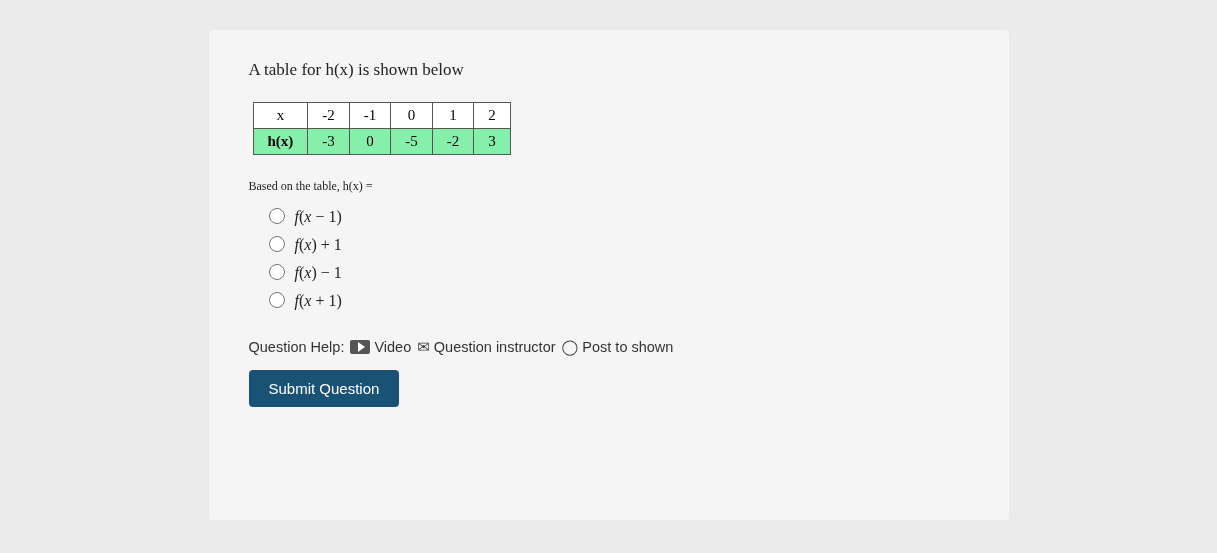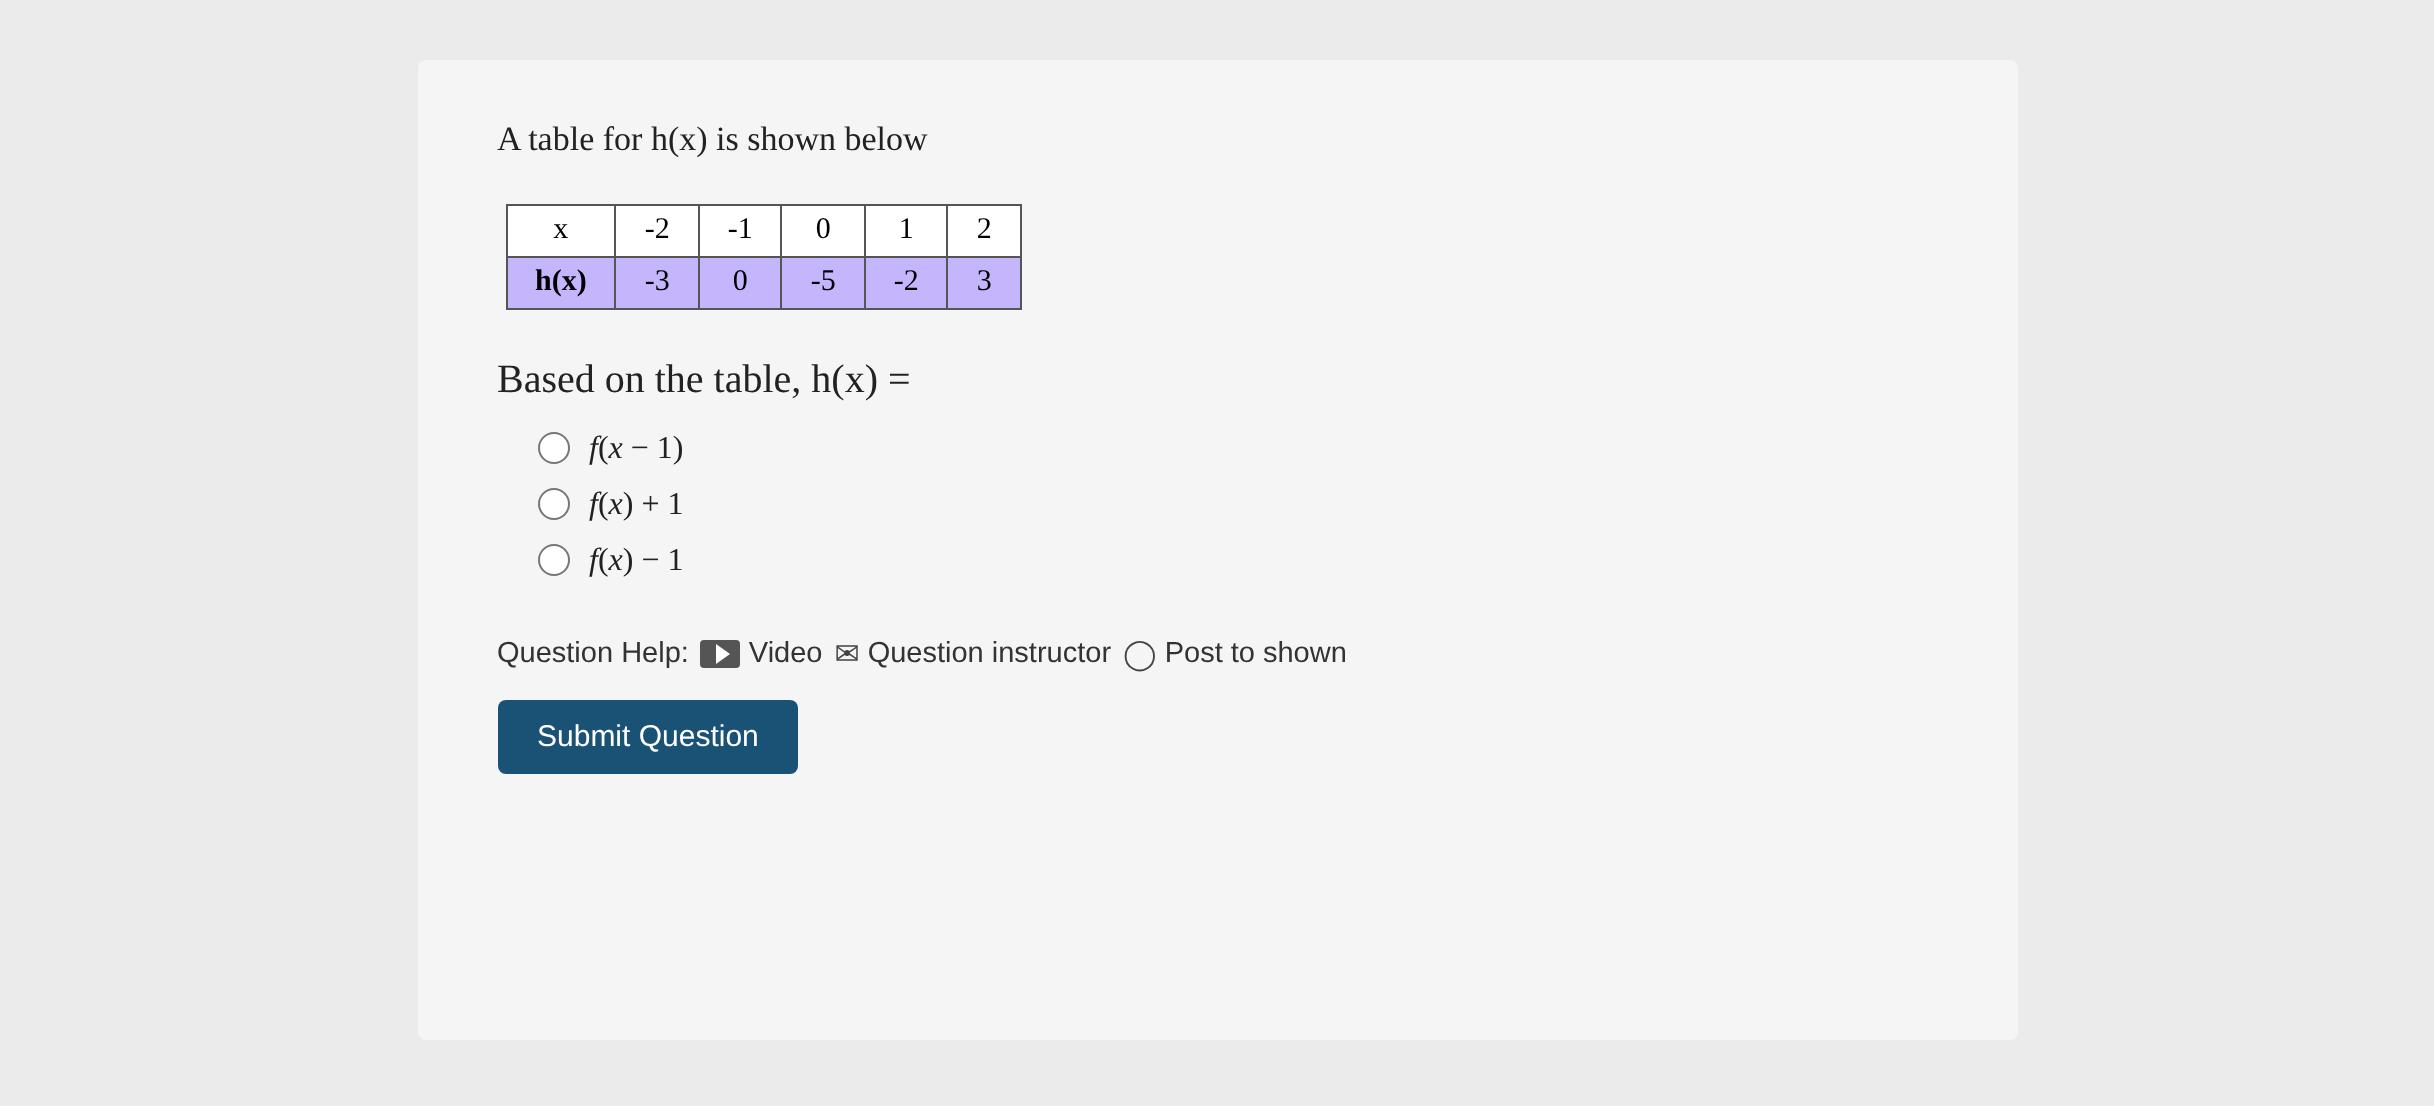--- a/index.html
+++ b/index.html
@@ -58,30 +58,30 @@
       min-width: 36px;
     }
 
     .function-table thead th {
       font-weight: normal;
       background: #fff;
     }
 
     .function-table tbody td {
       font-weight: normal;
-      background: #c4b5fd;
+      background: #86efac;
     }
 
     .function-table tbody td:first-child {
       font-weight: bold;
     }
 
     
     .based-on-text {
-      font-size: 20px;
+      font-size: 12px;
       color: #222;
       margin-bottom: 14px;
       font-family: Georgia, serif;
     }
 
     
     .answer-choices {
       list-style: none;
       margin-bottom: 28px;
       margin-left: 20px;
@@ -222,20 +222,24 @@
         <span><em>f</em>(<em>x</em> − 1)</span>
       </li>
       <li>
         <input type="radio" name="answer" style="">
         <span><em>f</em>(<em>x</em>) + 1</span>
       </li>
       <li>
         <input type="radio" name="answer" style="">
         <span><em>f</em>(<em>x</em>) − 1</span>
       </li>
+      <li>
+        <input type="radio" name="answer" style="">
+        <span><em>f</em>(<em>x</em> + 1)</span>
+      </li>
     </ul>
 
     
     <div class="question-help">
       <span class="question-help-label">Question Help:</span>
 
       <span class="help-item">
         <span class="video-icon"></span>
         <span>Video</span>
       </span>

